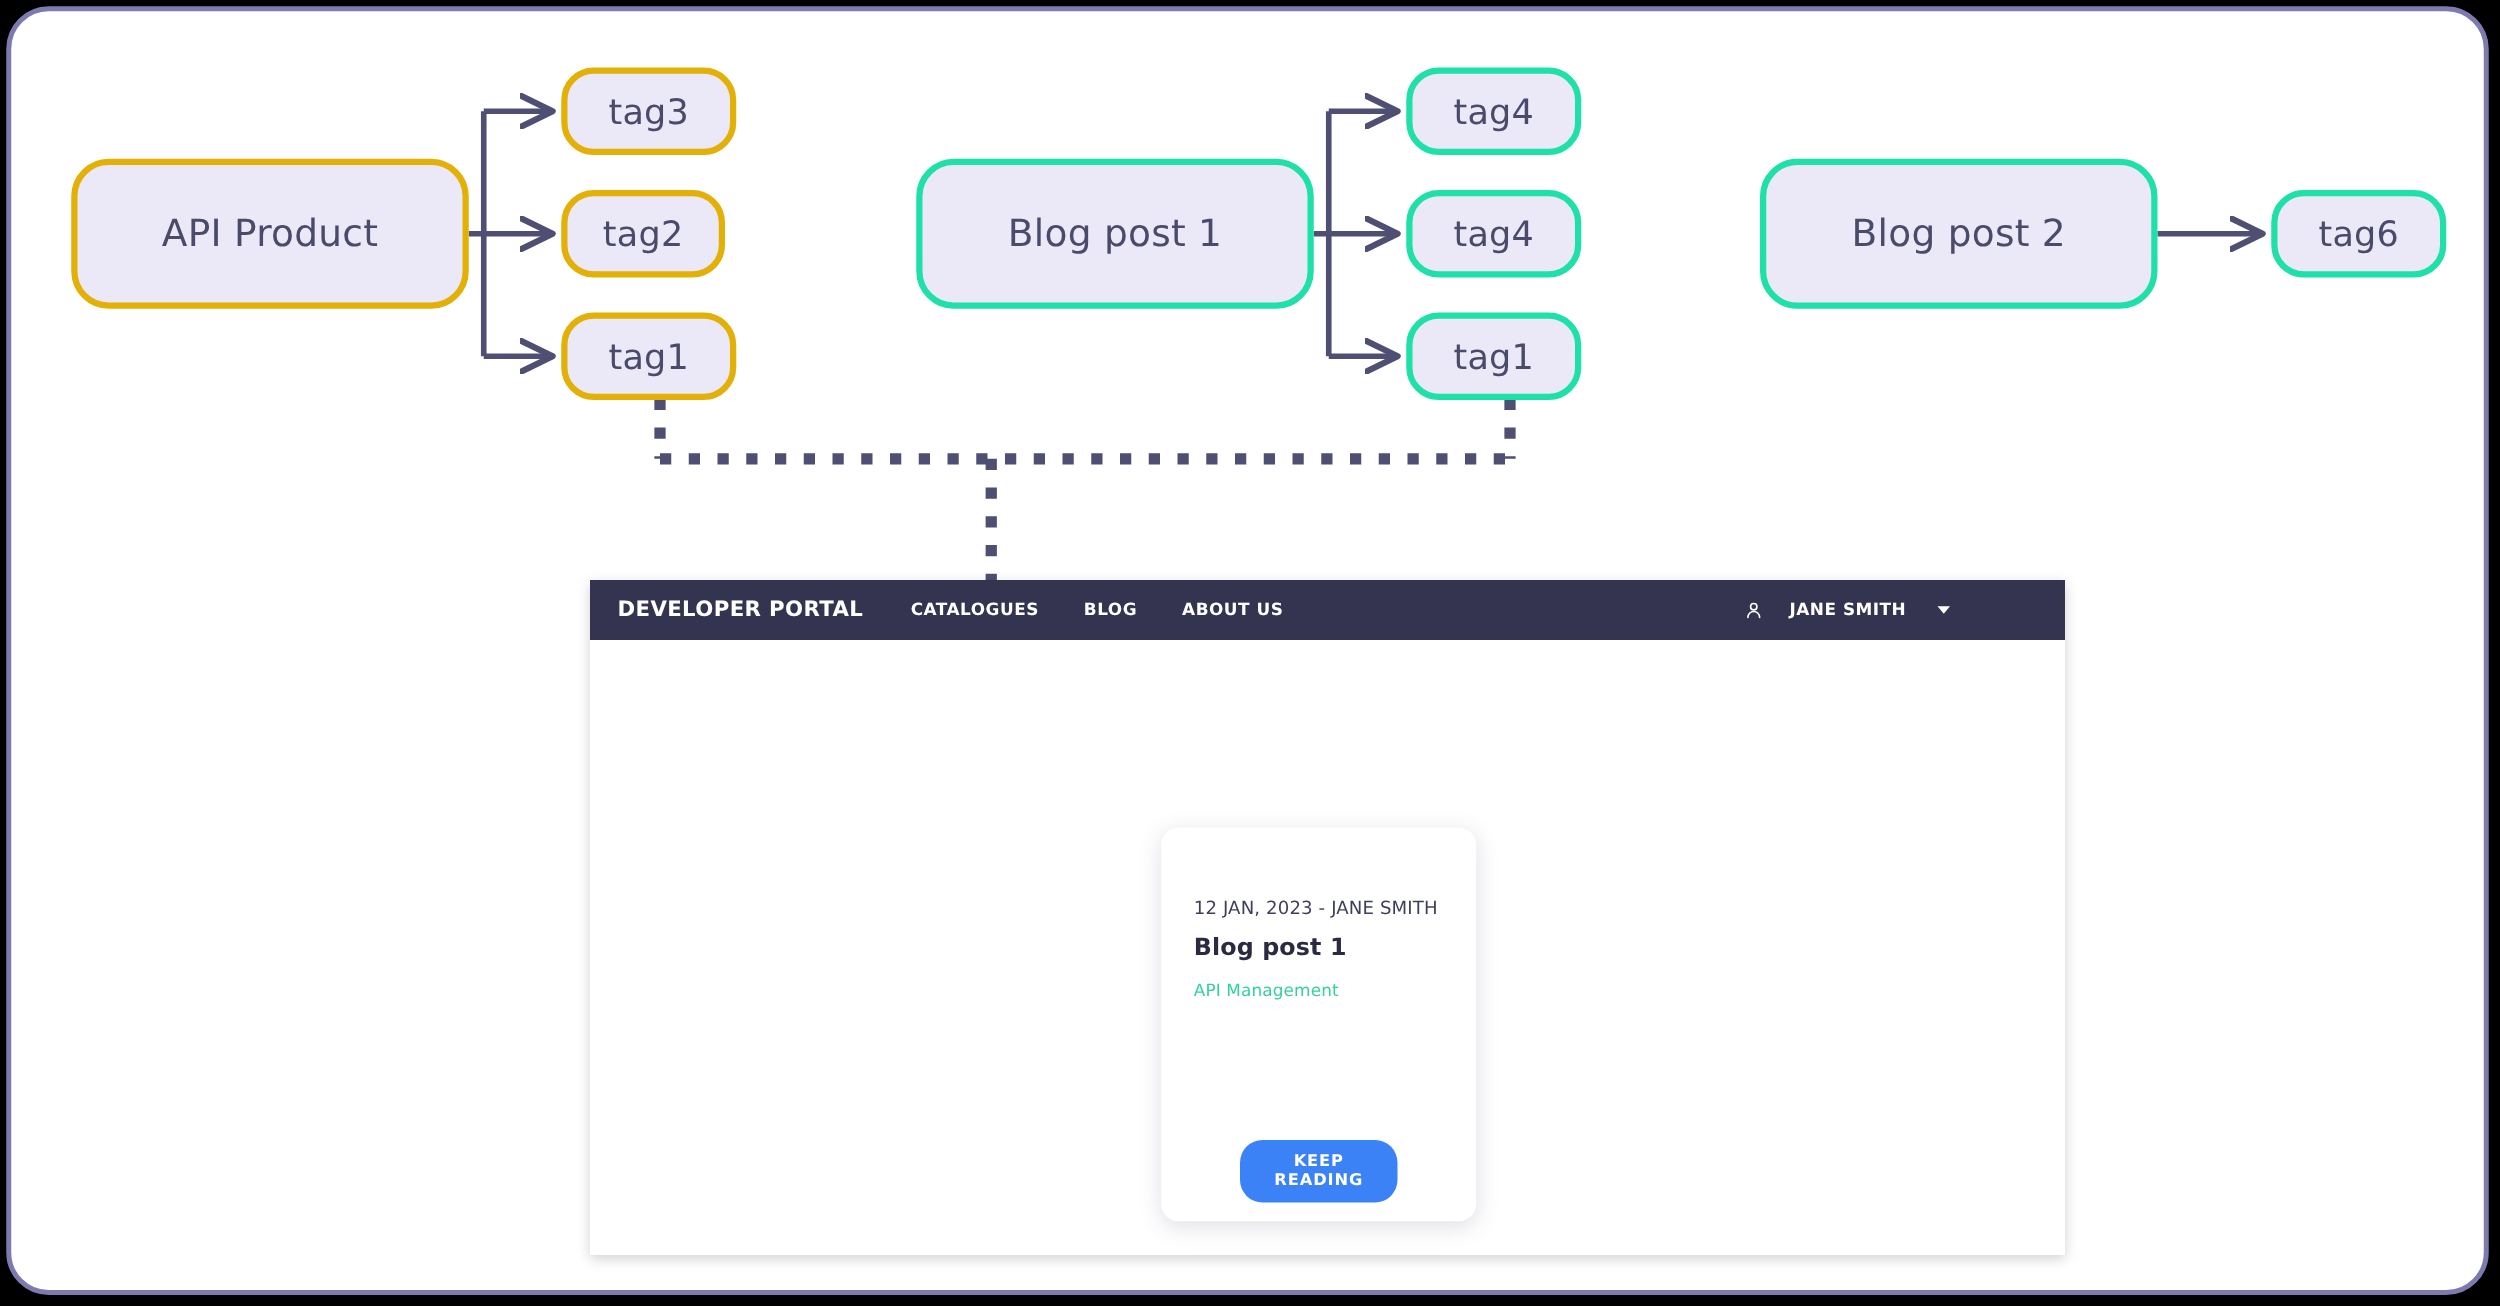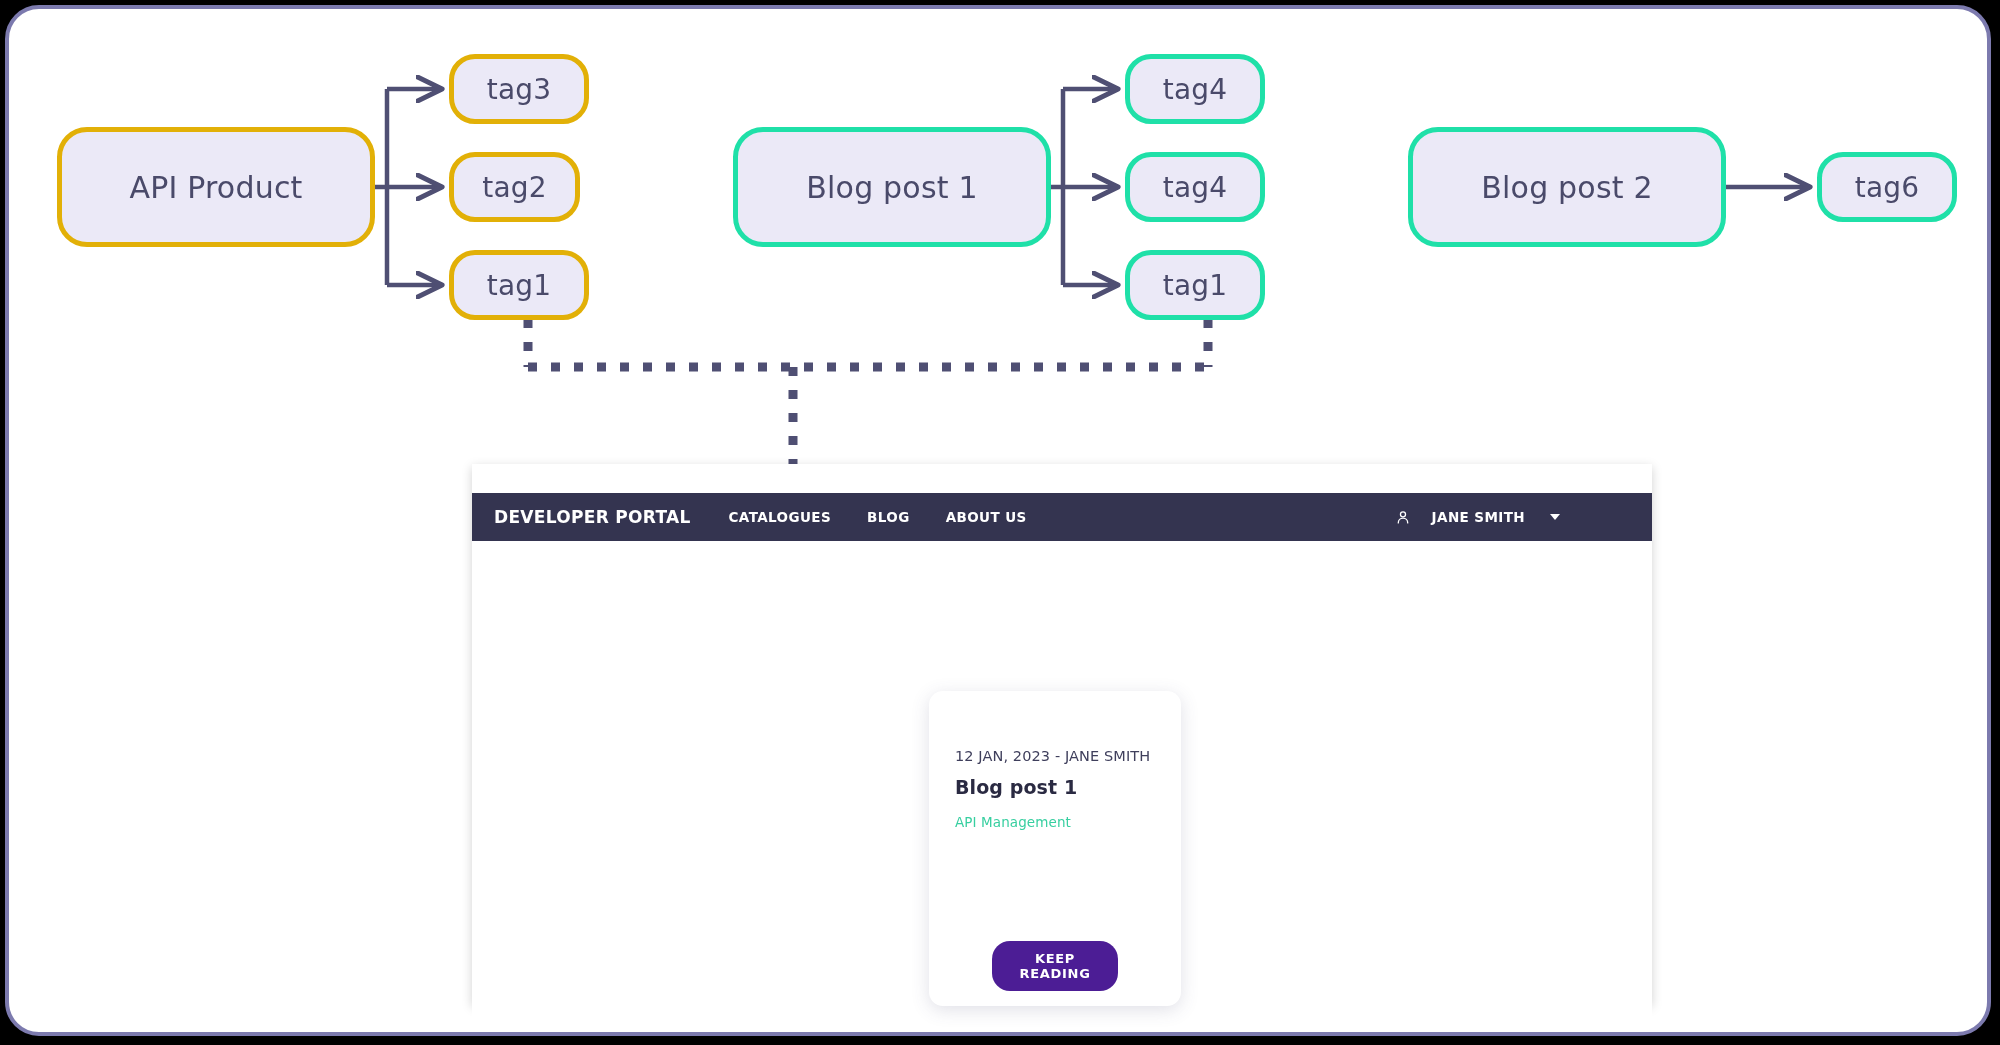--- a/index.html
+++ b/index.html
@@ -77,21 +77,20 @@
     box-shadow: 0 3px 10px rgba(0,0,0,0.18);
   }
   #portal-nav {
     position: relative;
     height: 48px;
     background: #343450;
     display: flex;
     align-items: center;
     padding: 0 22px;
     box-sizing: border-box;
-    margin-top: 29px;
   }
   #brand {
     color: #ffffff;
     font-size: 17px;
     font-weight: bold;
     letter-spacing: 0.3px;
     font-family: "DejaVu Sans", sans-serif;
   }
   #nav-links {
     display: flex;
@@ -175,21 +174,21 @@
     top: 123px;
     font-size: 13.5px;
     color: #37cfa0;
     letter-spacing: 0.1px;
   }
   #keep-reading {
     position: absolute;
     left: 50%;
     transform: translateX(-50%);
     top: 250px;
-    background: #4c1d95;
+    background: #3b82f6;
     color: #ffffff;
     border: none;
     border-radius: 18px;
     padding: 10px 22px;
     font-size: 13px;
     font-weight: bold;
     letter-spacing: 0.7px;
     font-family: "DejaVu Sans", sans-serif;
     cursor: pointer;
   }

